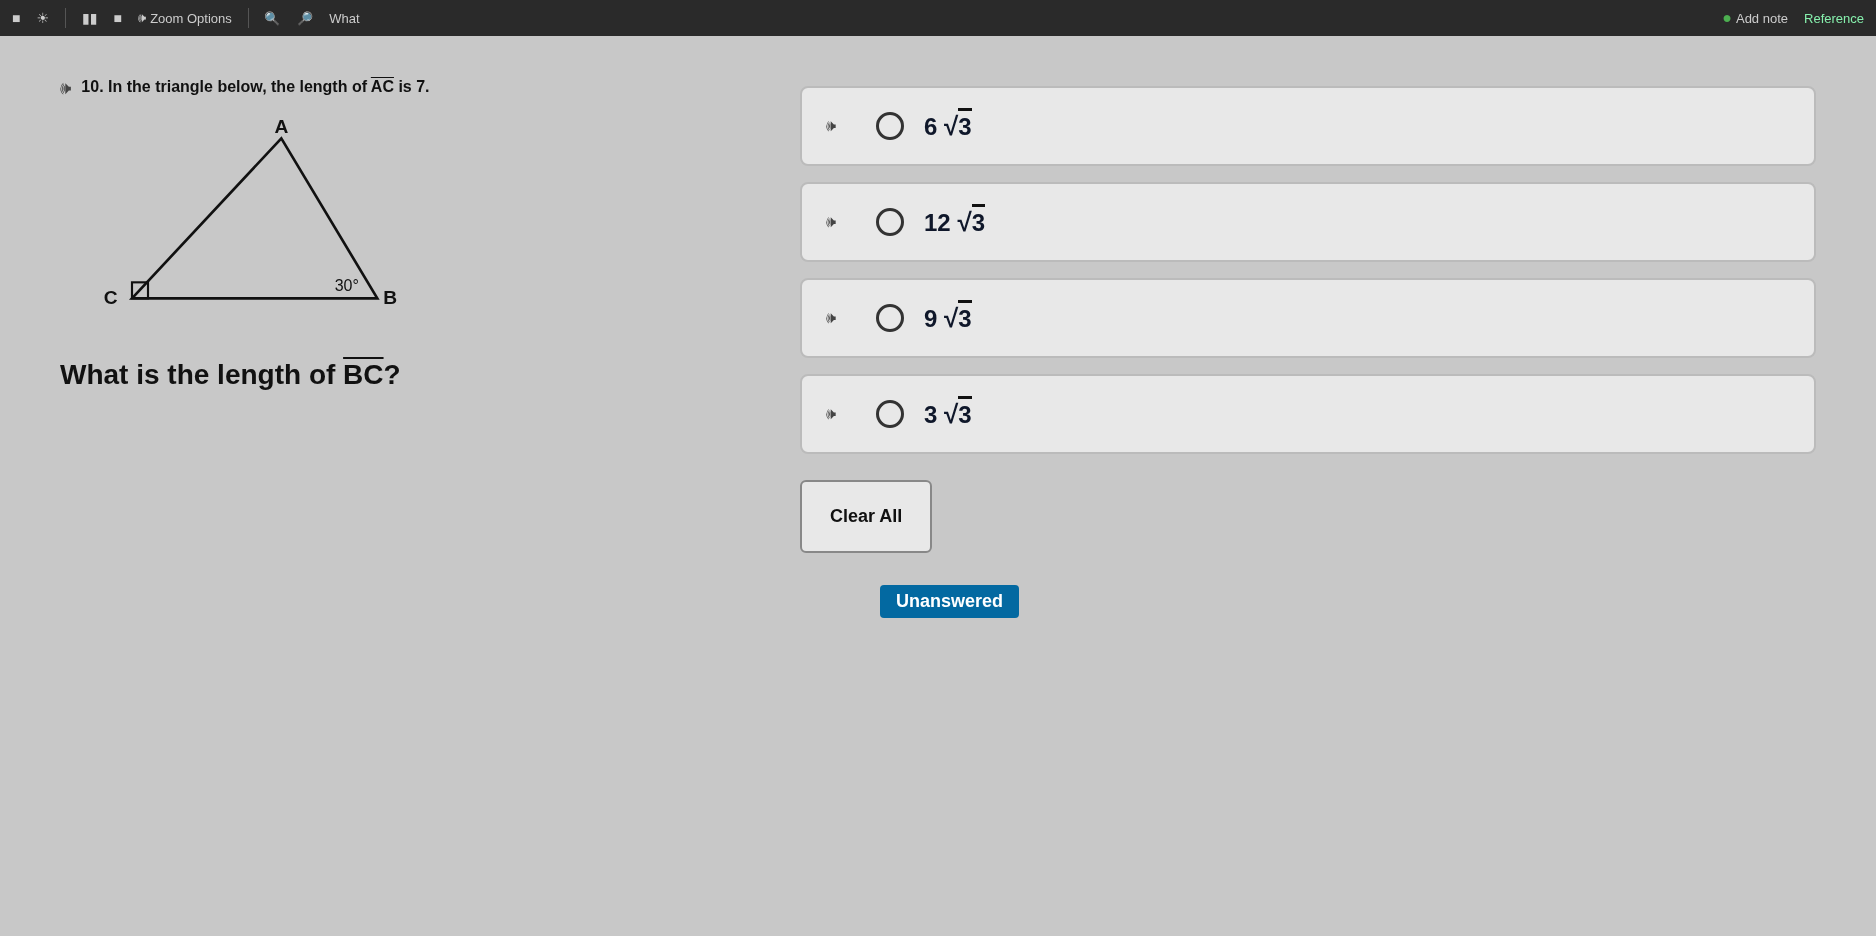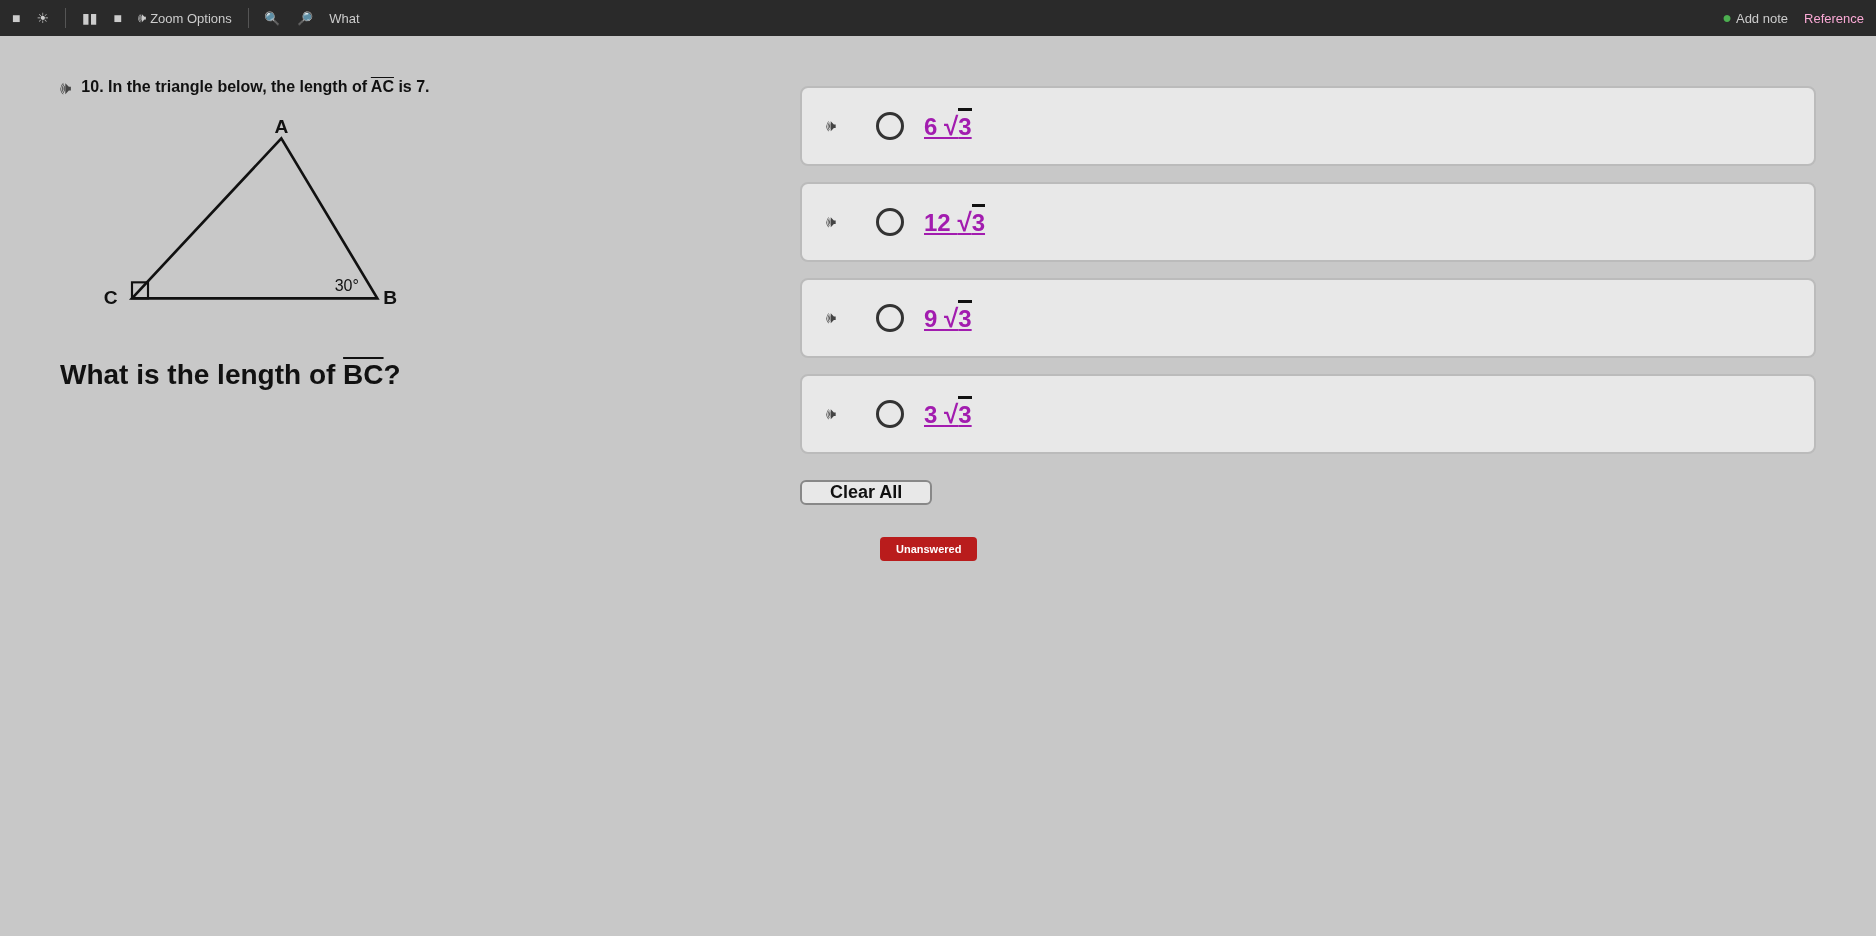--- a/index.html
+++ b/index.html
@@ -47,21 +47,21 @@
     }
     .toolbar-add-note {
       color: #ccc;
       font-size: 13px;
       cursor: pointer;
       display: flex;
       align-items: center;
       gap: 4px;
     }
     .toolbar-reference {
-      color: #f9a8d4;
+      color: #86efac;
       font-size: 13px;
       cursor: pointer;
       text-align: right;
     }
 
     
     .main-content {
       background: #c8c8c8;
       min-height: 900px;
       padding: 40px 60px;
@@ -157,45 +157,44 @@
       border: 3px solid #333;
       border-radius: 50%;
       flex-shrink: 0;
       background: transparent;
       cursor: pointer;
     }
 
     .answer-text {
       font-size: 24px;
       font-weight: bold;
-      color: #a21caf;
-      text-decoration: underline;
+      color: #0f172a;
     }
 
     
     .clear-all-container {
       margin-top: 10px;
     }
 
     .clear-all-btn {
       background: #e8e8e8;
       border: 2px solid #888;
       border-radius: 6px;
-      padding: 0 28px;
+      padding: 24px 28px;
       font-size: 18px;
       font-weight: bold;
       color: #111;
       cursor: pointer;
     }
 
     
     .unanswered-badge {
-      background: #b91c1c;
+      background: #0369a1;
       color: white;
-      font-size: 11px;
+      font-size: 18px;
       font-weight: bold;
       padding: 6px 16px;
       border-radius: 4px;
       margin-top: 16px;
       display: inline-block;
     }
   </style>
 </head>
 <body>
 

